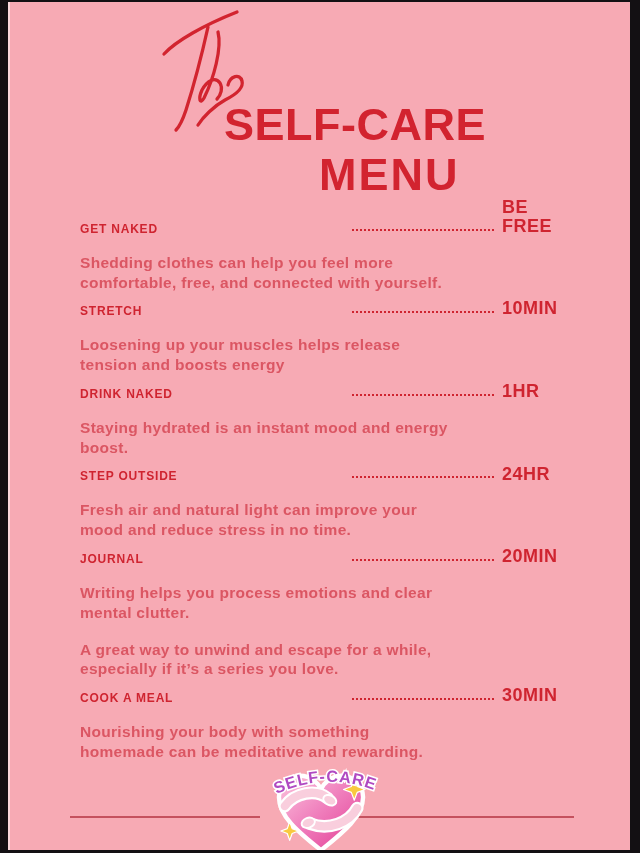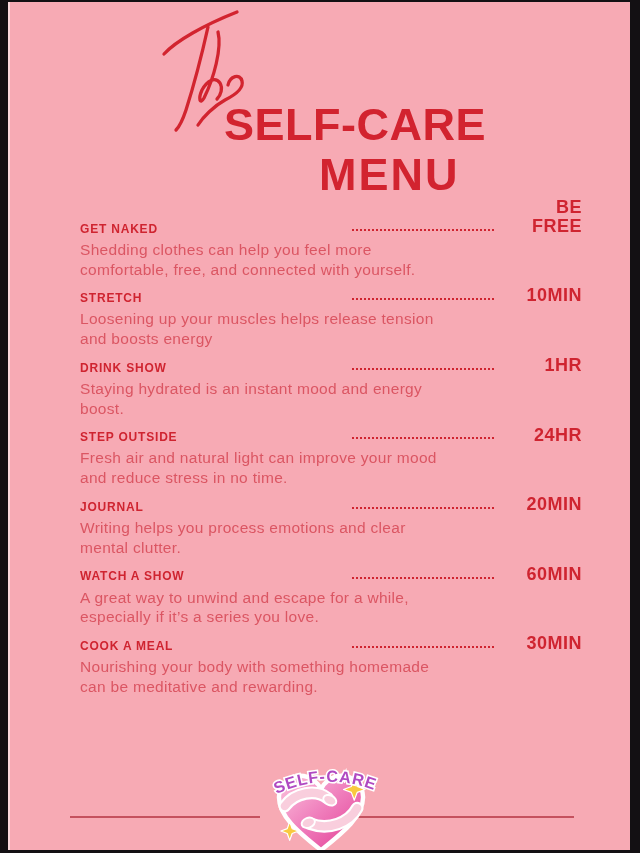--- a/index.html
+++ b/index.html
@@ -58,35 +58,35 @@
     flex:none;
     width:142px;
     margin-left:auto;
     border-bottom:2px dotted #cf2430;
     margin-bottom:5px;
   }
   .time{
     flex:none;
     width:80px;
     margin-left:8px;
-    text-align:right;
     color:#cf2430;
     font-weight:bold;
     font-size:18px;
     letter-spacing:.5px;
     line-height:1.05;
     white-space:pre-line;
   }
   .item-desc{
-    margin-top:4px;
+    margin-top:17px;
     max-width:378px;
     color:#db5663;
     font-size:15.5px;
     letter-spacing:.3px;
     line-height:1.28;
+    font-weight:bold;
   }
   
   .rule{position:absolute;height:2px;background:#c5515e;}
   .rule.left{left:60px;top:814px;width:190px;}
   .rule.right{left:342px;top:814px;width:222px;}
   .logo{position:absolute;left:252px;top:764px;}
 </style>
 </head>
 <body>
 
@@ -120,21 +120,21 @@
       <div class="item-row">
         <div class="item-title">STRETCH</div>
         <div class="leader"></div>
         <div class="time">10MIN</div>
       </div>
       <div class="item-desc">Loosening up your muscles helps release tension and boosts energy</div>
     </div>
 
     <div class="item">
       <div class="item-row">
-        <div class="item-title">DRINK SHOW</div>
+        <div class="item-title">DRINK NAKED</div>
         <div class="leader"></div>
         <div class="time">1HR</div>
       </div>
       <div class="item-desc">Staying hydrated is an instant mood and energy boost.</div>
     </div>
 
     <div class="item">
       <div class="item-row">
         <div class="item-title">STEP OUTSIDE</div>
         <div class="leader"></div>
@@ -149,25 +149,20 @@
         <div class="leader"></div>
         <div class="time">20MIN</div>
       </div>
       <div class="item-desc">Writing helps you process emotions and clear mental clutter.</div>
     </div>
 
     <div class="item">
     </div>
 
     <div class="item">
-      <div class="item-row">
-        <div class="item-title">WATCH A SHOW</div>
-        <div class="leader"></div>
-        <div class="time">60MIN</div>
-      </div>
       <div class="item-desc">A great way to unwind and escape for a while, especially if it’s a series you love.</div>
     </div>
 
     <div class="item">
       <div class="item-row">
         <div class="item-title">COOK A MEAL</div>
         <div class="leader"></div>
         <div class="time">30MIN</div>
       </div>
       <div class="item-desc">Nourishing your body with something homemade can be meditative and rewarding.</div>

